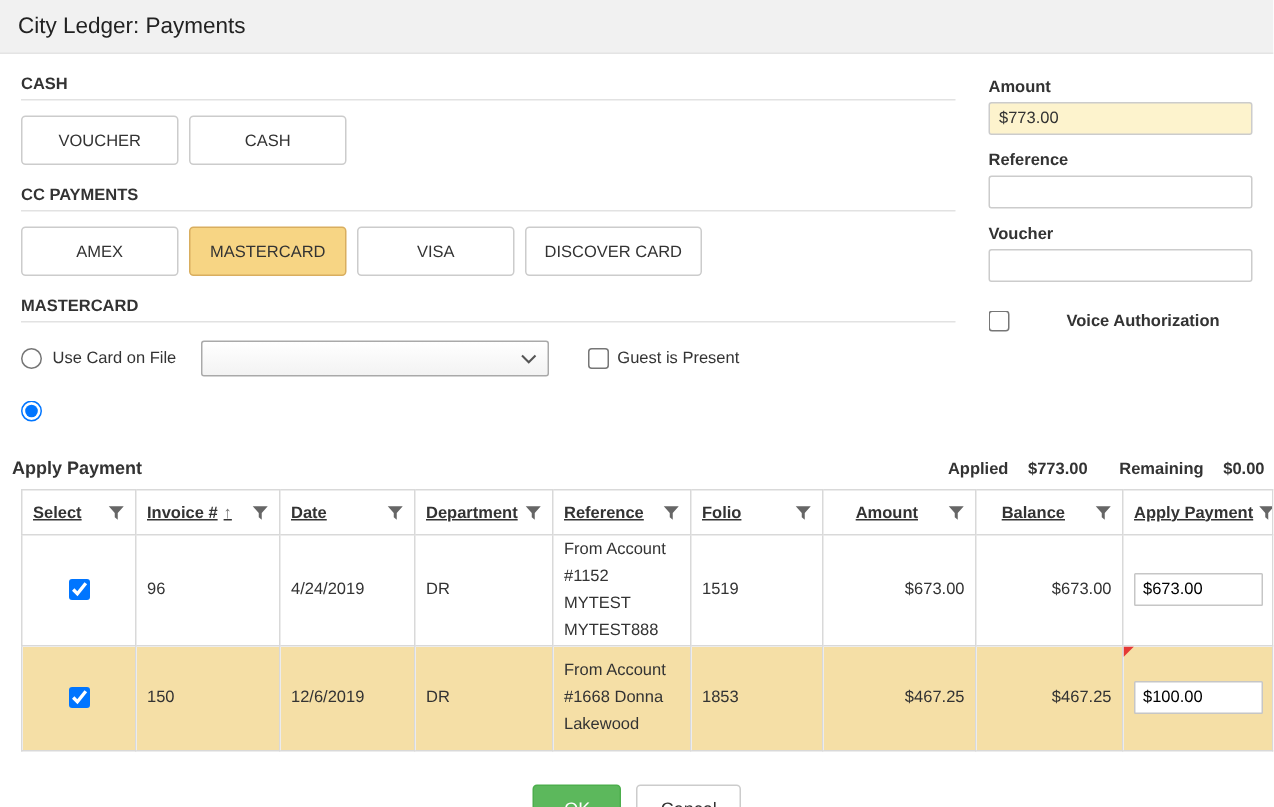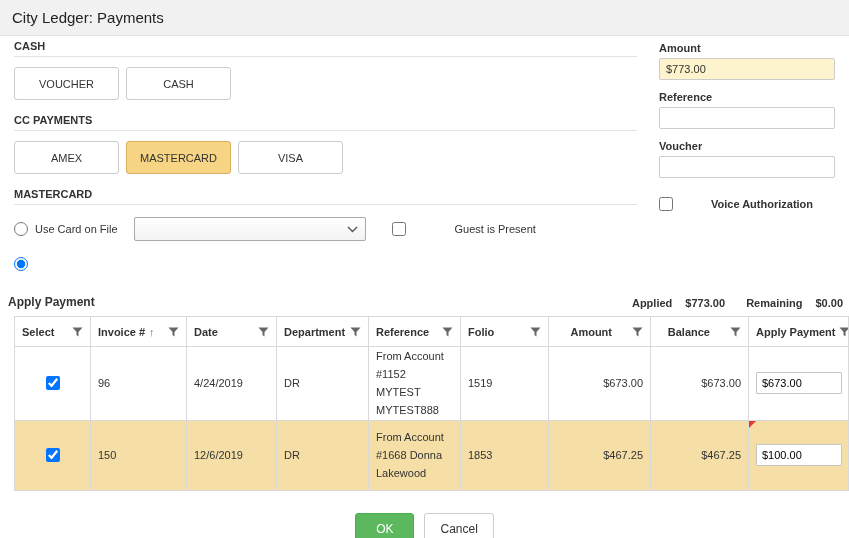--- a/index.html
+++ b/index.html
@@ -12,21 +12,21 @@
     overflow: hidden;
     position: relative;
   }
   .titlebar {
     height: 36px; background: #f1f1f1;
     border-bottom: 1px solid #e4e4e4;
     display: flex; align-items: center;
     padding: 0 12px;
     font-size: 15px; color: #222;
   }
-  .content { display: flex; padding: 4px 14px 0 14px; justify-content: flex-end; }
+  .content { display: flex; padding: 14px 14px 0 14px; justify-content: flex-end; }
   .left { flex: 1 1 auto; margin-right: 22px; }
   .right { flex: 0 0 176px; padding-top: 2px; }
 
   .section-label { font-size: 11px; font-weight: bold; color: #333; }
   .divider { border-bottom: 1px solid #e2e2e2; margin: 4px 0 10px 0; }
 
   .btn-row { display: flex; gap: 7px; margin-bottom: 14px; }
   .pay-btn {
     min-width: 105px; height: 33px;
     background: #fff; border: 1px solid #ccc; border-radius: 3px;
@@ -37,21 +37,21 @@
 
   .option-row { display: flex; align-items: center; margin: 12px 0 16px 0; font-size: 11px; }
   .option-row input[type="radio"] { margin: 0 7px 0 0; }
   .dropdown {
     width: 232px; height: 24px;
     border: 1px solid #a9a9a9; border-radius: 2px;
     background: linear-gradient(#fff, #f3f3f3);
     display: flex; align-items: center; justify-content: space-between;
     padding: 0 7px; margin-left: 16px; cursor: pointer;
   }
-  .guest-check { display: flex; align-items: center; margin-left: 26px; gap: 43px; }
+  .guest-check { display: flex; align-items: center; margin-left: 26px; }
   .guest-check input { margin: 0 6px 0 0; }
   .insert-row { font-weight: bold; }
 
   .field-label { font-size: 11px; font-weight: bold; margin-bottom: 4px; }
   .field-input {
     width: 100%; height: 22px;
     border: 1px solid #ccc; border-radius: 2px;
     padding: 0 6px; font-family: inherit; font-size: 11px;
     margin-bottom: 11px; color: #333;
   }
@@ -71,21 +71,21 @@
   table.grid {
     border-collapse: collapse; table-layout: fixed;
     margin-left: 14px; width: 835px;
   }
   table.grid th, table.grid td {
     border: 1px solid #d9d9d9; font-size: 11px; font-weight: normal;
     padding: 0 7px; overflow: hidden;
   }
   table.grid th { height: 30px; background: #fff; }
   .hdr { display: flex; align-items: center; justify-content: space-between; gap: 4px; }
-  .hdr .hdr-label { font-weight: bold; white-space: nowrap; }
+  .hdr .hdr-label { font-weight: bold; white-space: nowrap; text-decoration: underline; }
   .hdr.num { justify-content: flex-end; gap: 20px; }
   .sort-arrow { color: #777; font-weight: normal; margin-left: 4px; }
   .funnel { flex: 0 0 auto; display: inline-flex; cursor: pointer; }
 
   tr.data-row-1 { height: 66px; }
   tr.data-row-2 { height: 70px; background: #f5dfa6; }
   td.center { text-align: center; }
   td.num { text-align: right; }
   td.ref-cell { line-height: 1.65; }
   td.apply-cell { position: relative; }
@@ -126,20 +126,21 @@
       <button class="pay-btn">VOUCHER</button>
       <button class="pay-btn">CASH</button>
     </div>
 
     <div class="section-label">CC PAYMENTS</div>
     <div class="divider"></div>
     <div class="btn-row">
       <button class="pay-btn">AMEX</button>
       <button class="pay-btn selected">MASTERCARD</button>
       <button class="pay-btn">VISA</button>
+      <button class="pay-btn">DISCOVER CARD</button>
     </div>
 
     <div class="section-label">MASTERCARD</div>
     <div class="divider"></div>
 
     <div class="option-row">
       <input type="radio" name="card-mode" style="">
       <span>Use Card on File</span>
       <div class="dropdown">
         <span></span>

